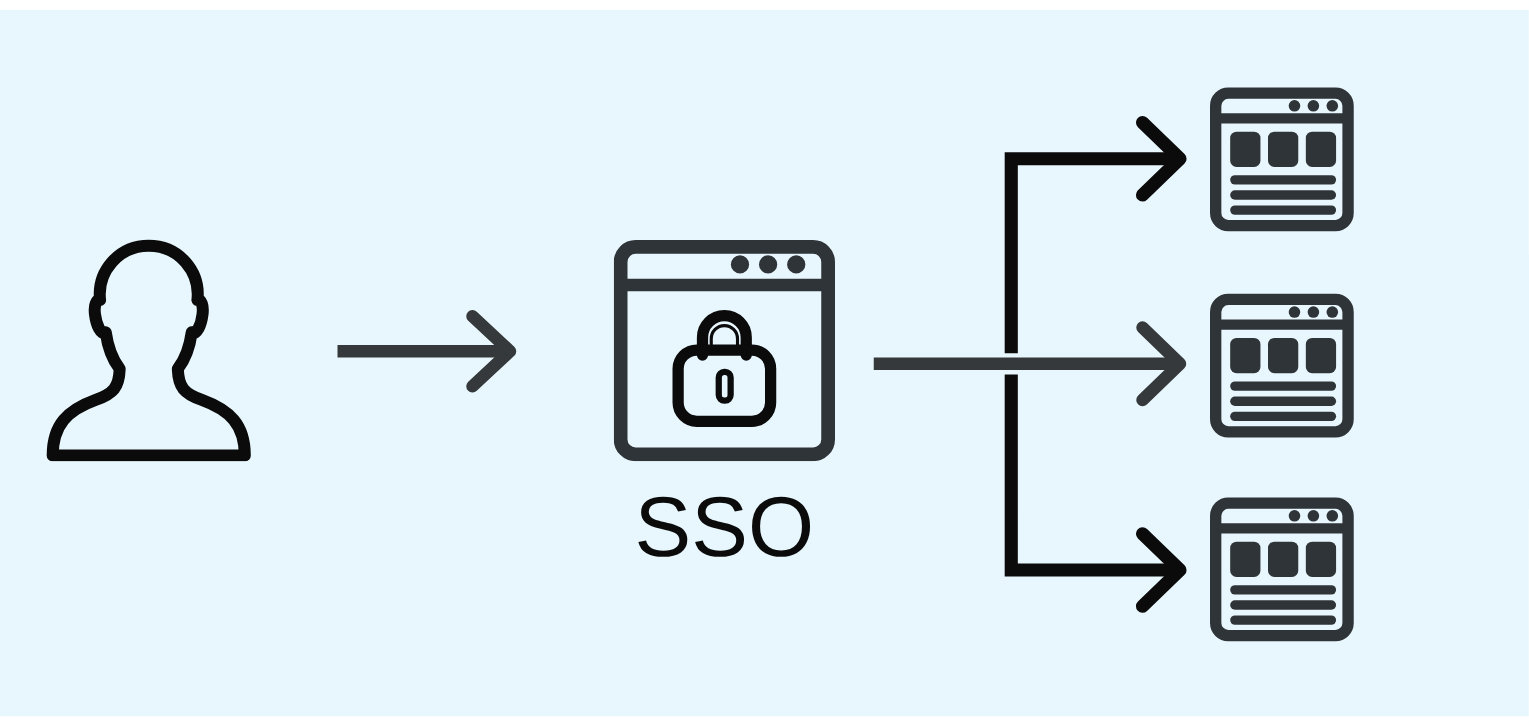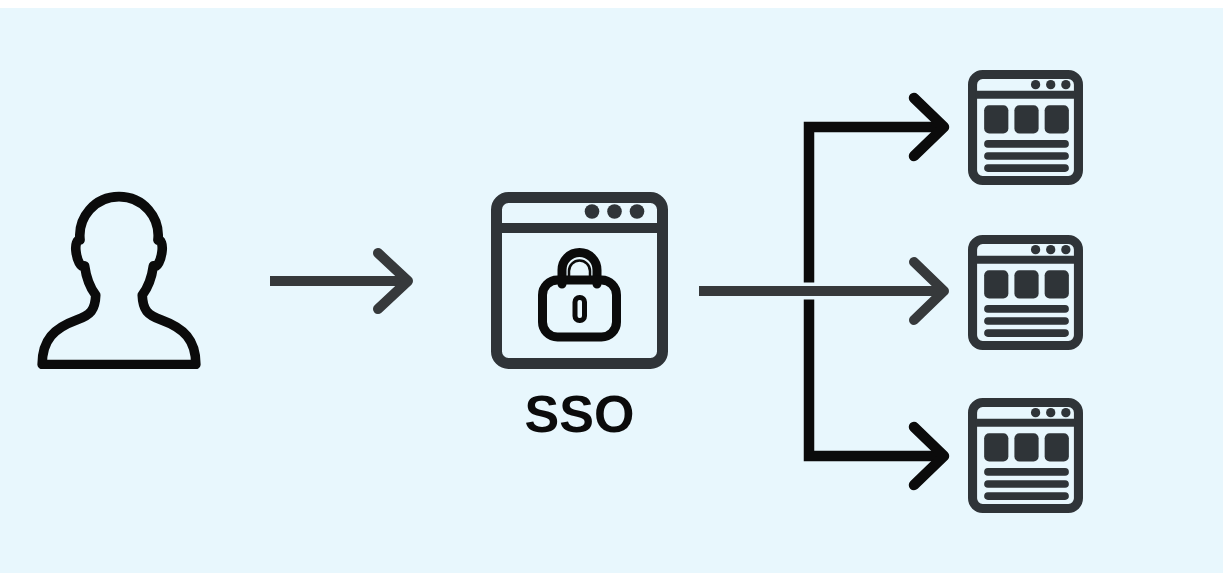--- a/index.html
+++ b/index.html
@@ -27,22 +27,22 @@
   .stroke-black   { stroke: var(--black, #0b0b0b); }
   .stroke-charcoal{ stroke: var(--charcoal, #2f3438); }
   .stroke-gray    { stroke: var(--arrow-gray, #36393b); }
   .stroke-bg      { stroke: var(--background, #e8f7fd); }
   .fill-charcoal  { fill: var(--charcoal, #2f3438); }
   .nofill         { fill: none; }
 
   .sso-label {
     left: 491px; top: 388px; width: 177px;
     text-align: center;
-    font-size: 52px;
-    font-weight: 700;
+    font-size: 68px;
+    font-weight: 400;
     letter-spacing: 0px;
     color: var(--black, #0b0b0b);
     line-height: 1.0;
   }
 </style>
 </head>
 <body>
 
 <div class="canvas">
 

